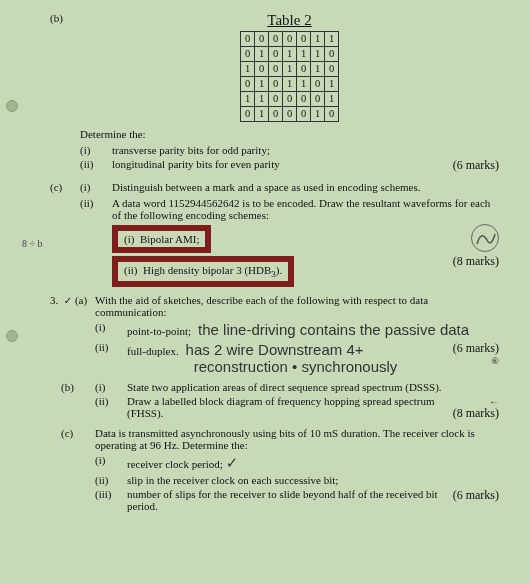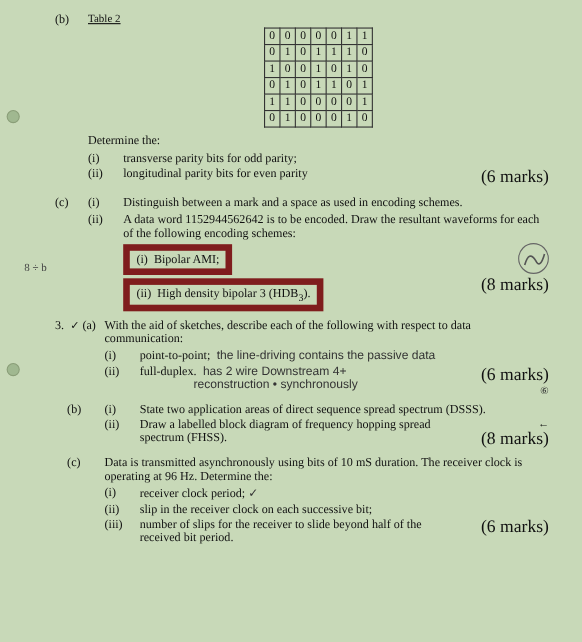--- a/index.html
+++ b/index.html
@@ -24,21 +24,22 @@
       margin-bottom: 6px;
     }
     .label {
       min-width: 30px;
       font-size: 11px;
     }
     .content {
       flex: 1;
     }
     .table-caption {
-      font-size: 10px;
+      text-align: center;
+      font-size: 15px;
       margin-bottom: 2px;
       text-decoration: underline;
     }
     .bit-table {
       border-collapse: collapse;
       margin: 0 auto 6px auto;
       border: 1px solid #333;
     }
     .bit-table td {
       border: 1px solid #333;
@@ -74,21 +75,21 @@
     }
     .encoding-box {
       border: 6px solid #7f1d1d;
       display: inline-block;
       padding: 2px 6px;
       margin: 1px 0;
       font-size: 11px;
     }
     .handwritten {
       font-family: 'Segoe Script', cursive, 'Comic Sans MS', sans-serif;
-      font-size: 11px;
+      font-size: 15px;
       color: #333;
     }
     .question-3 {
       display: flex;
       margin-bottom: 4px;
     }
     .q3-label {
       min-width: 45px;
       font-size: 11px;
     }
@@ -108,21 +109,21 @@
       font-family: 'Segoe Script', cursive;
       font-size: 10px;
       color: #444;
     }
     .row-flex {
       display: flex;
       align-items: flex-start;
       justify-content: space-between;
     }
     .right-marks {
-      font-size: 16px;
+      font-size: 12px;
       white-space: nowrap;
       margin-left: 8px;
     }
   </style>
 </head>
 <body>
 
 <div class="bullet-hole-left hole1"></div>
 <div class="bullet-hole-left hole2"></div>
 

